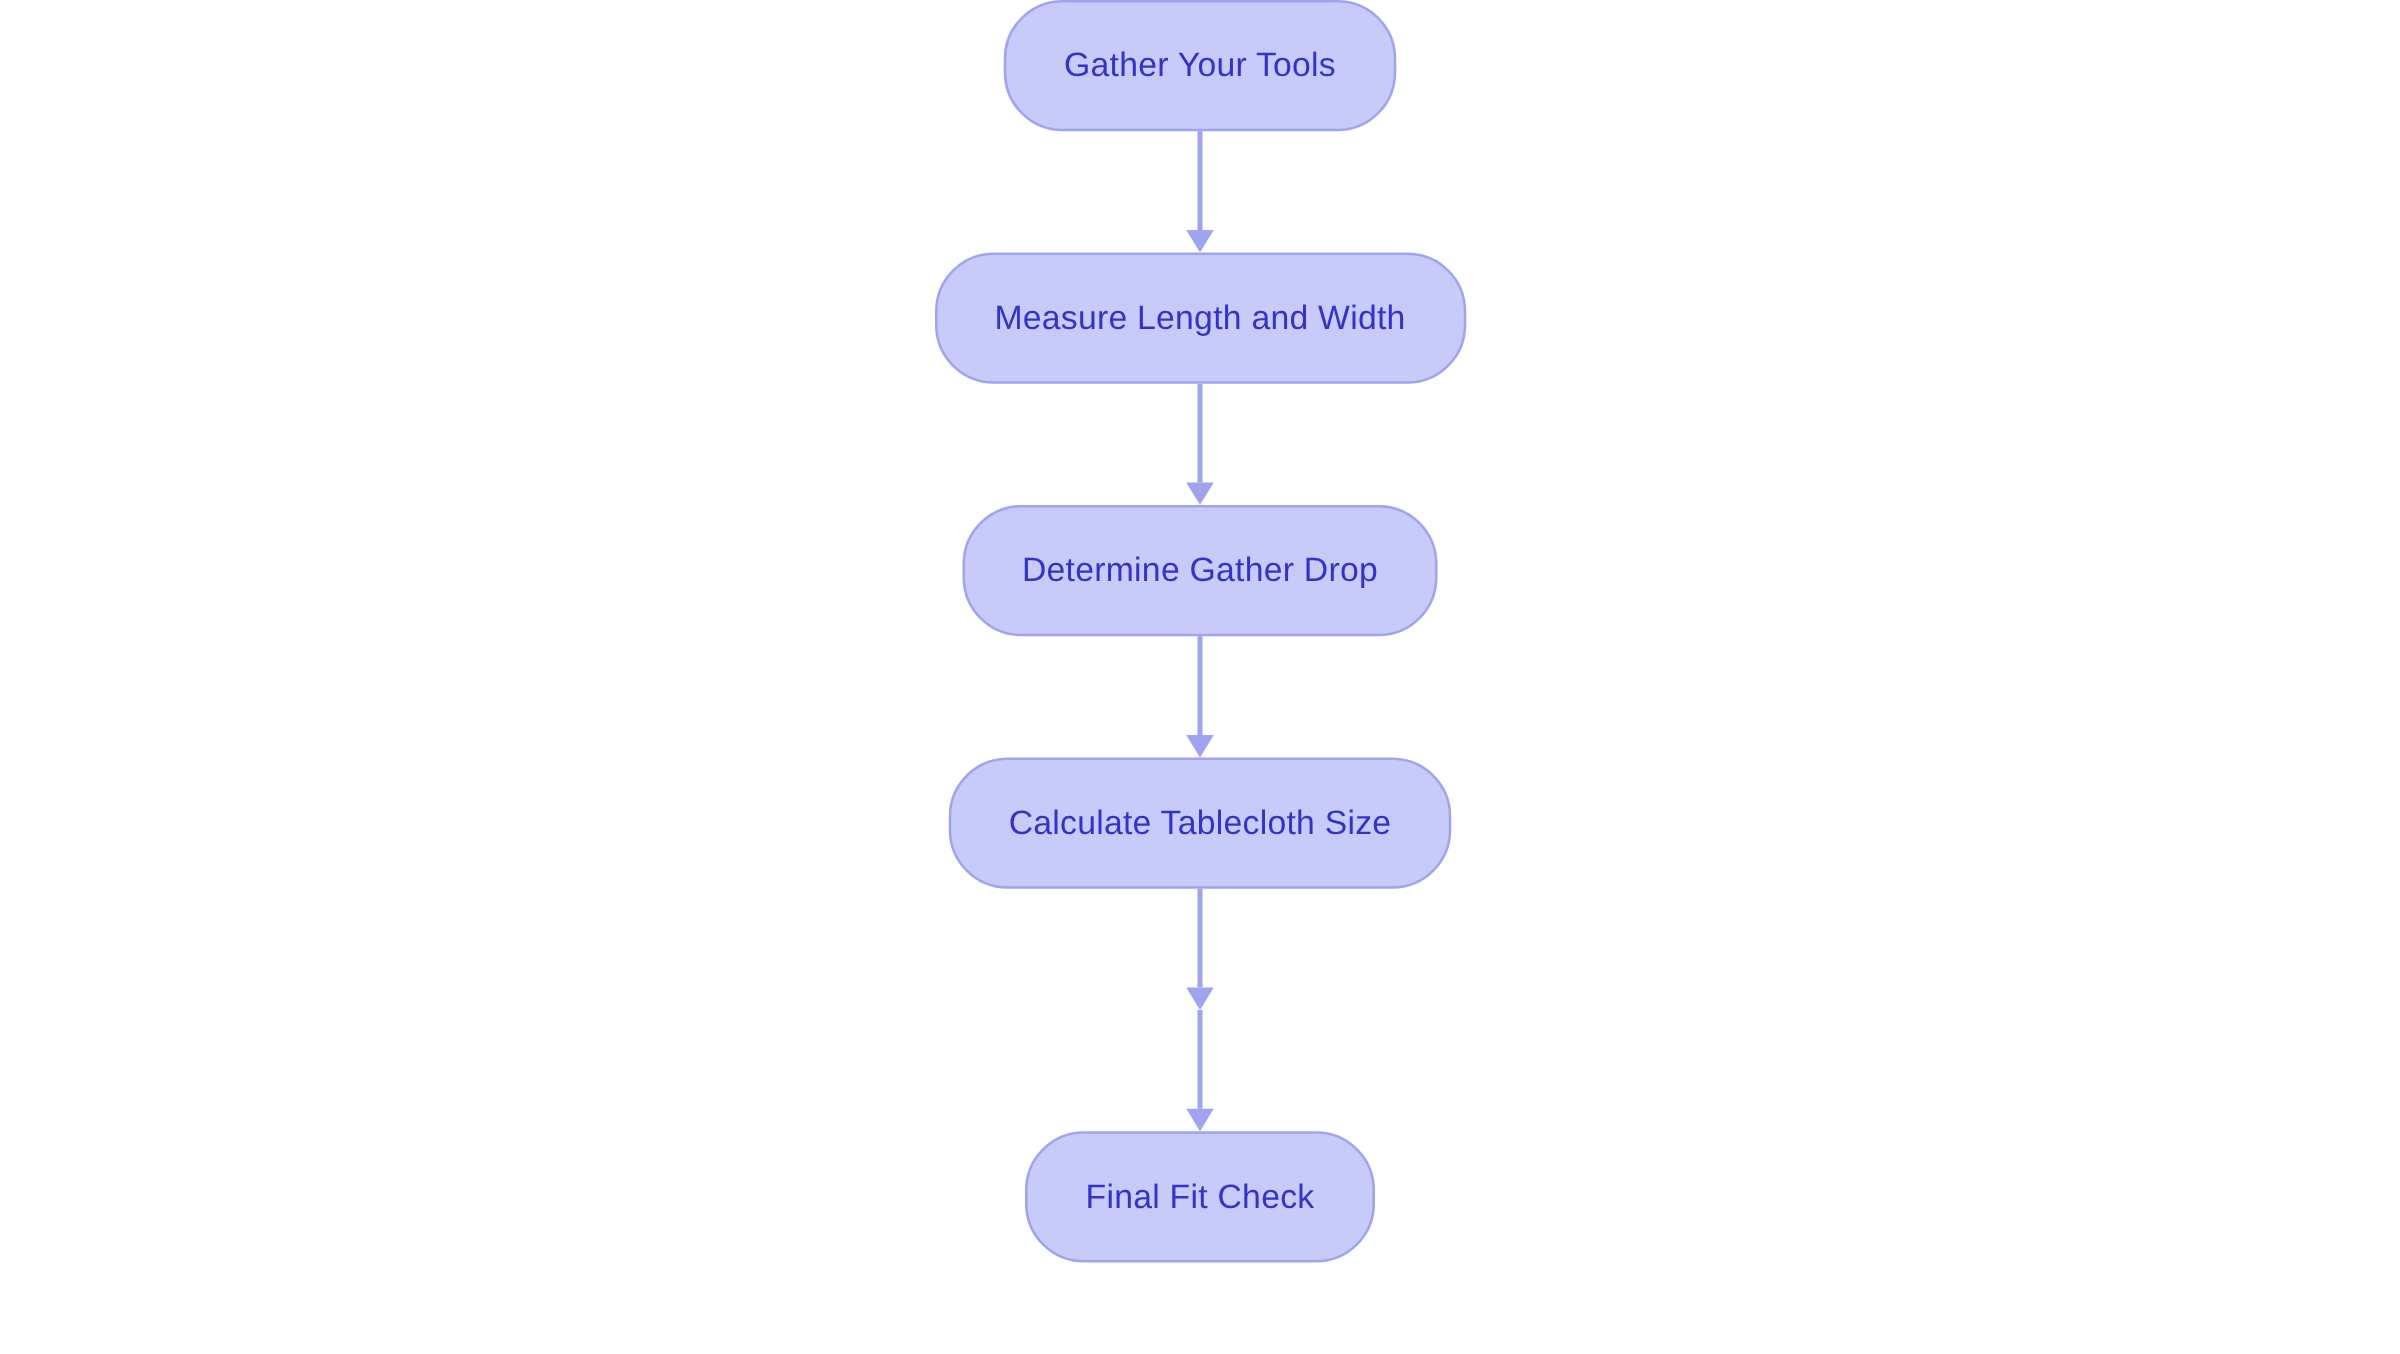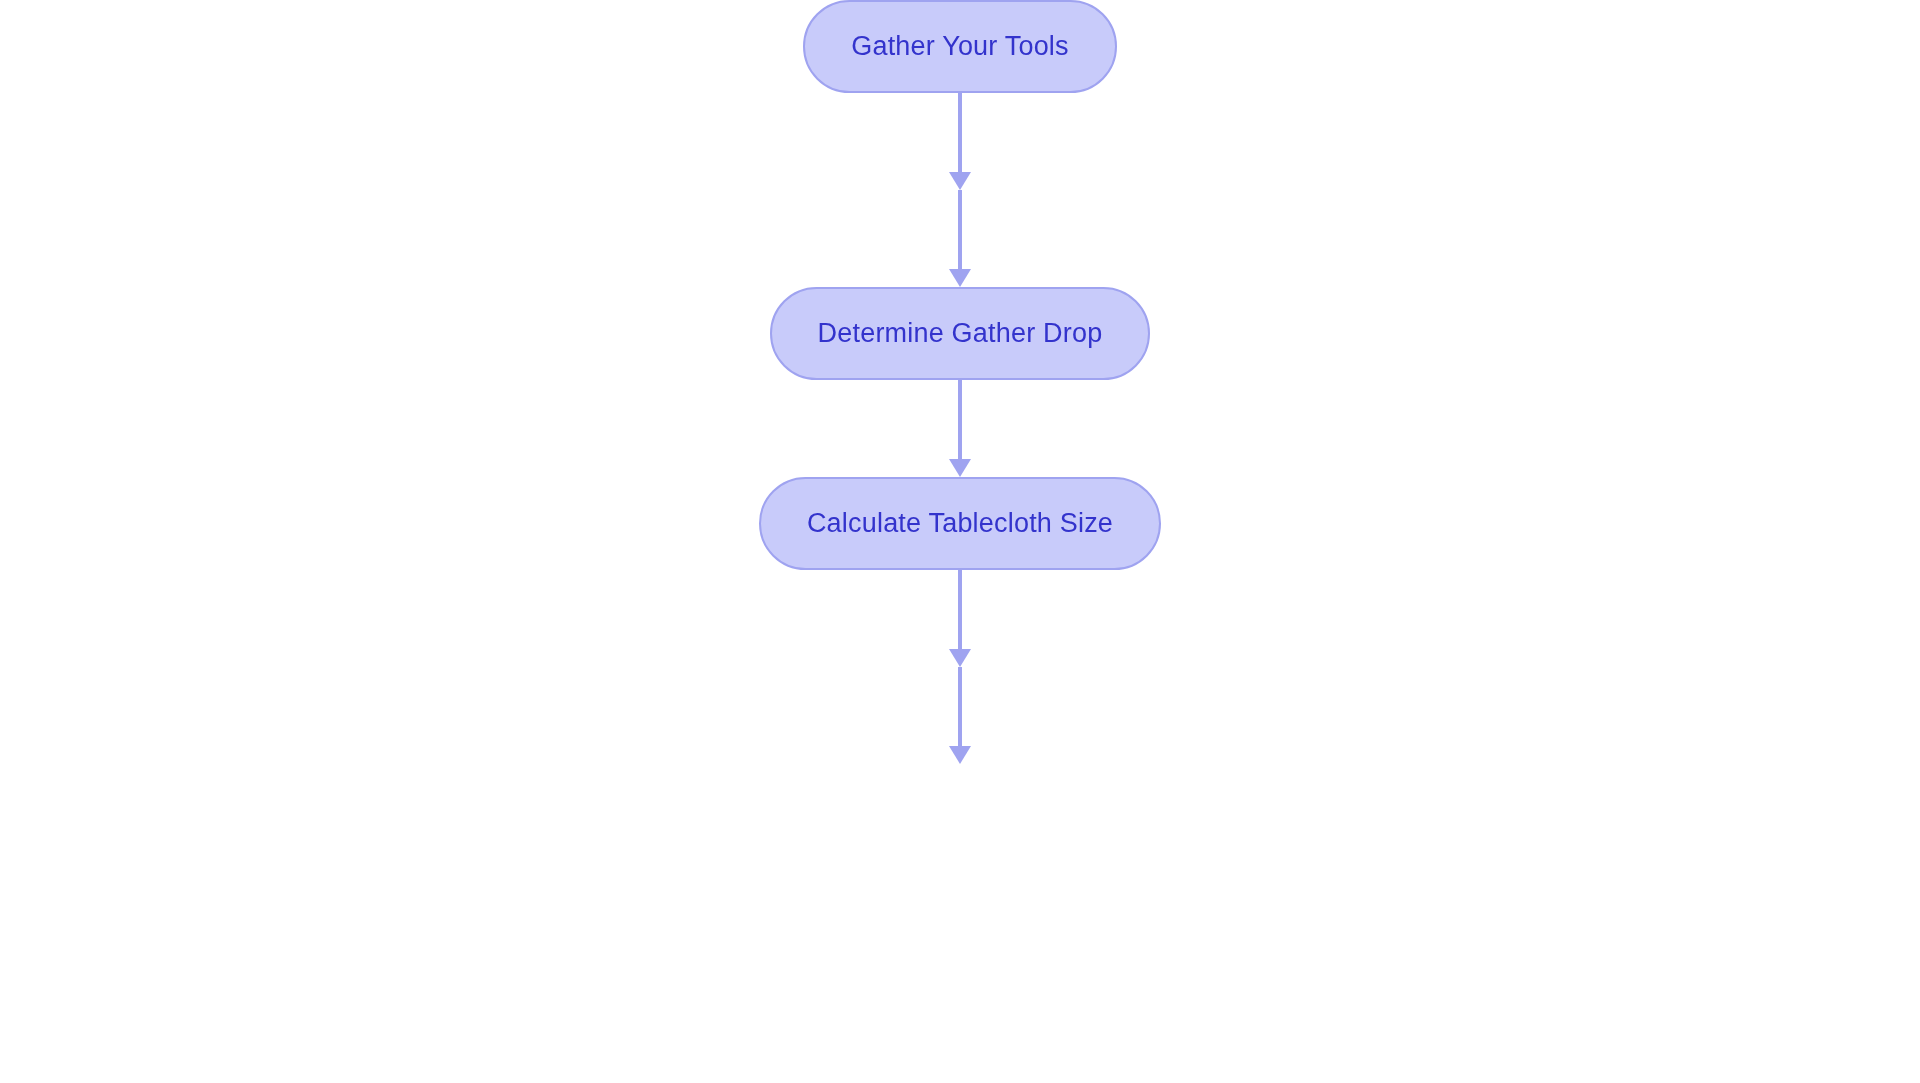--- a/index.html
+++ b/index.html
@@ -22,21 +22,21 @@
     background: #ffffff;
     display: flex;
     flex-direction: column;
     align-items: center;
     justify-content: flex-start;
   }
 
   
   .flow-node {
     box-sizing: border-box;
-    height: 93px;
+    height: 105px;
     border-radius: 47px;
     background: #c8cbfa;
     border: 2px solid #9fa3f0;
     color: #3333cc;
     display: flex;
     align-items: center;
     justify-content: center;
     padding: 10px 46px;
     font-size: 27px;
     font-weight: 400;
@@ -75,20 +75,23 @@
 
   <div class="flow-node">
     <span>Gather Your Tools</span>
   </div>
 
   <div class="flow-connector">
     <div class="connector-stem"></div>
     <div class="connector-head"></div>
   </div>
 
+  <div class="flow-node">
+    <span>Measure Length and Width</span>
+  </div>
 
   <div class="flow-connector">
     <div class="connector-stem"></div>
     <div class="connector-head"></div>
   </div>
 
   <div class="flow-node">
     <span>Determine Gather Drop</span>
   </div>
 
@@ -105,14 +108,17 @@
     <div class="connector-stem"></div>
     <div class="connector-head"></div>
   </div>
 
 
   <div class="flow-connector">
     <div class="connector-stem"></div>
     <div class="connector-head"></div>
   </div>
 
+  <div class="flow-node">
+    <span>Final Fit Check</span>
+  </div>
 
 </div>
 
 </body></html>

